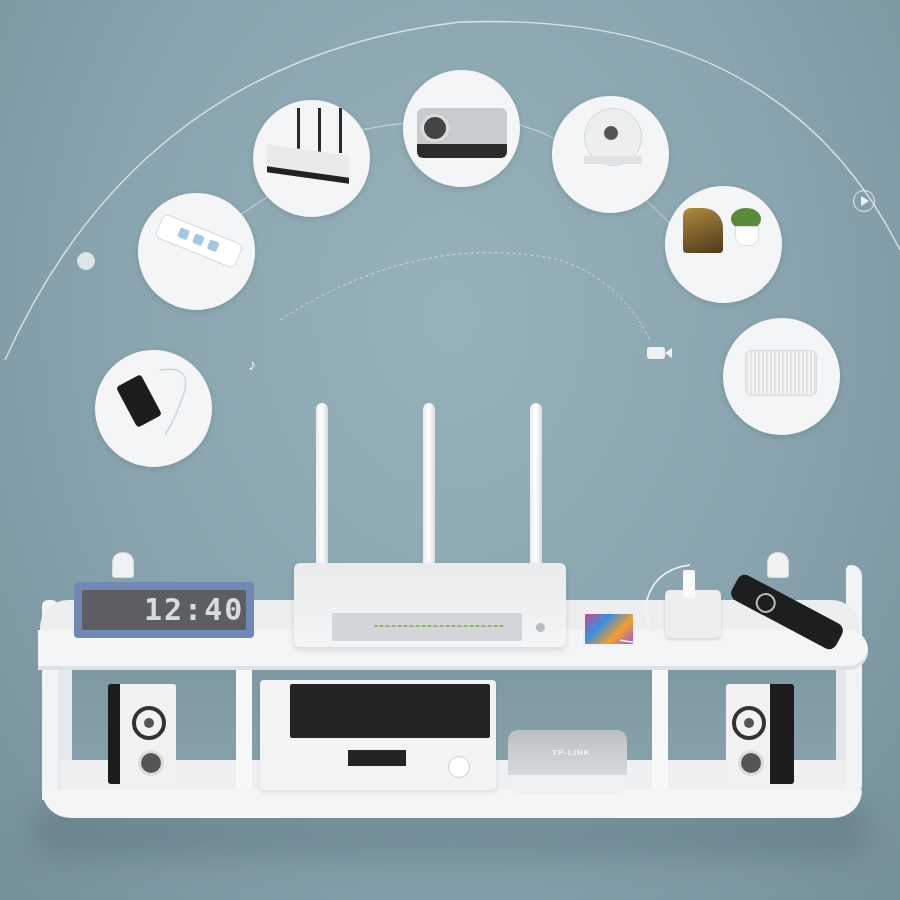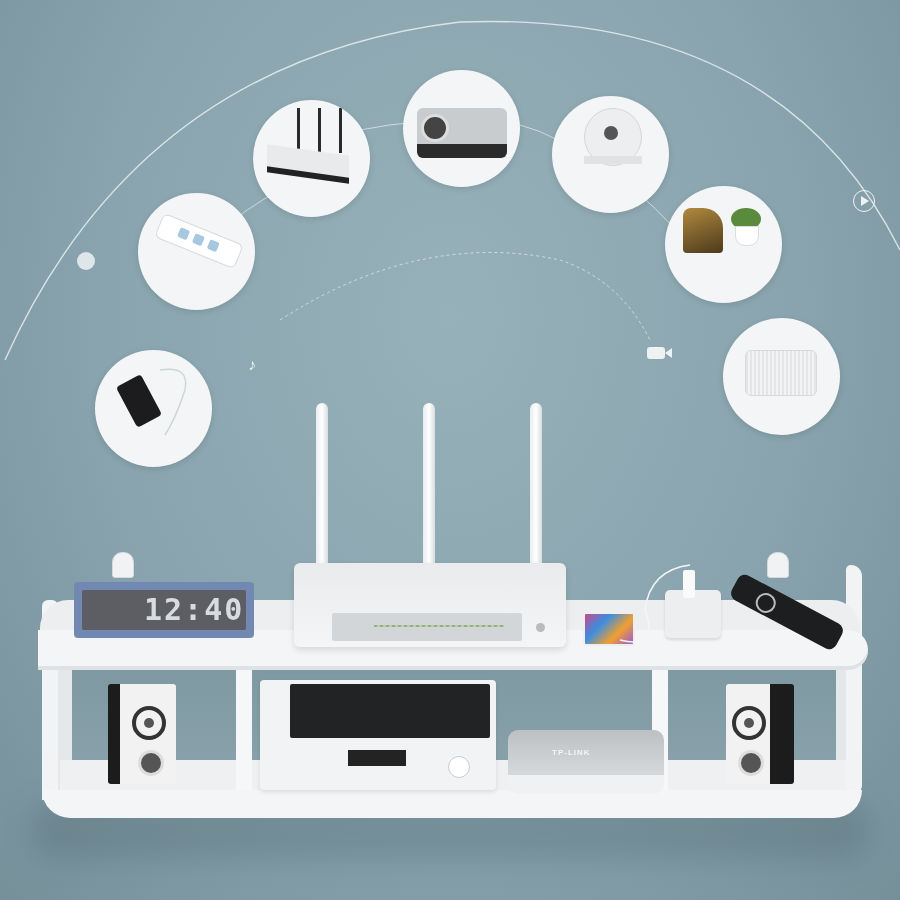--- a/index.html
+++ b/index.html
@@ -131,16 +131,16 @@
       </div>
     <div style="position:absolute;left:12px;top:66px;width:20px;height:20px;border-radius:50%;background:#555;border:3px solid #ddd;"></div>
   </div>
 
   <div class="abs" style="left:260px;top:680px;width:236px;height:110px;background:#f2f3f4;border-radius:4px;box-shadow:0 2px 4px rgba(0,0,0,0.1);">
     <div style="position:absolute;left:30px;top:4px;width:200px;height:54px;background:#222325;border-radius:2px;"></div>
     <div style="position:absolute;left:88px;top:70px;width:58px;height:16px;background:#232323;"></div>
     <div style="position:absolute;left:188px;top:76px;width:20px;height:20px;border-radius:50%;background:#fff;border:1px solid #ccc;"></div>
   </div>
 
-  <div class="abs" style="left:508px;top:730px;width:156px;height:64px;background:linear-gradient(180deg,#bcc0c3,#d6d9db 70%,#f0f1f2 70%);border-radius:10px;">
+  <div class="abs" style="left:508px;top:730px;width:119px;height:64px;background:linear-gradient(180deg,#bcc0c3,#d6d9db 70%,#f0f1f2 70%);border-radius:10px;">
     <span style="position:absolute;left:44px;top:18px;font-size:8px;color:#f5f5f5;letter-spacing:1px;font-weight:bold;">TP-LINK</span>
   </div>
 </div>
 
 </body></html>

